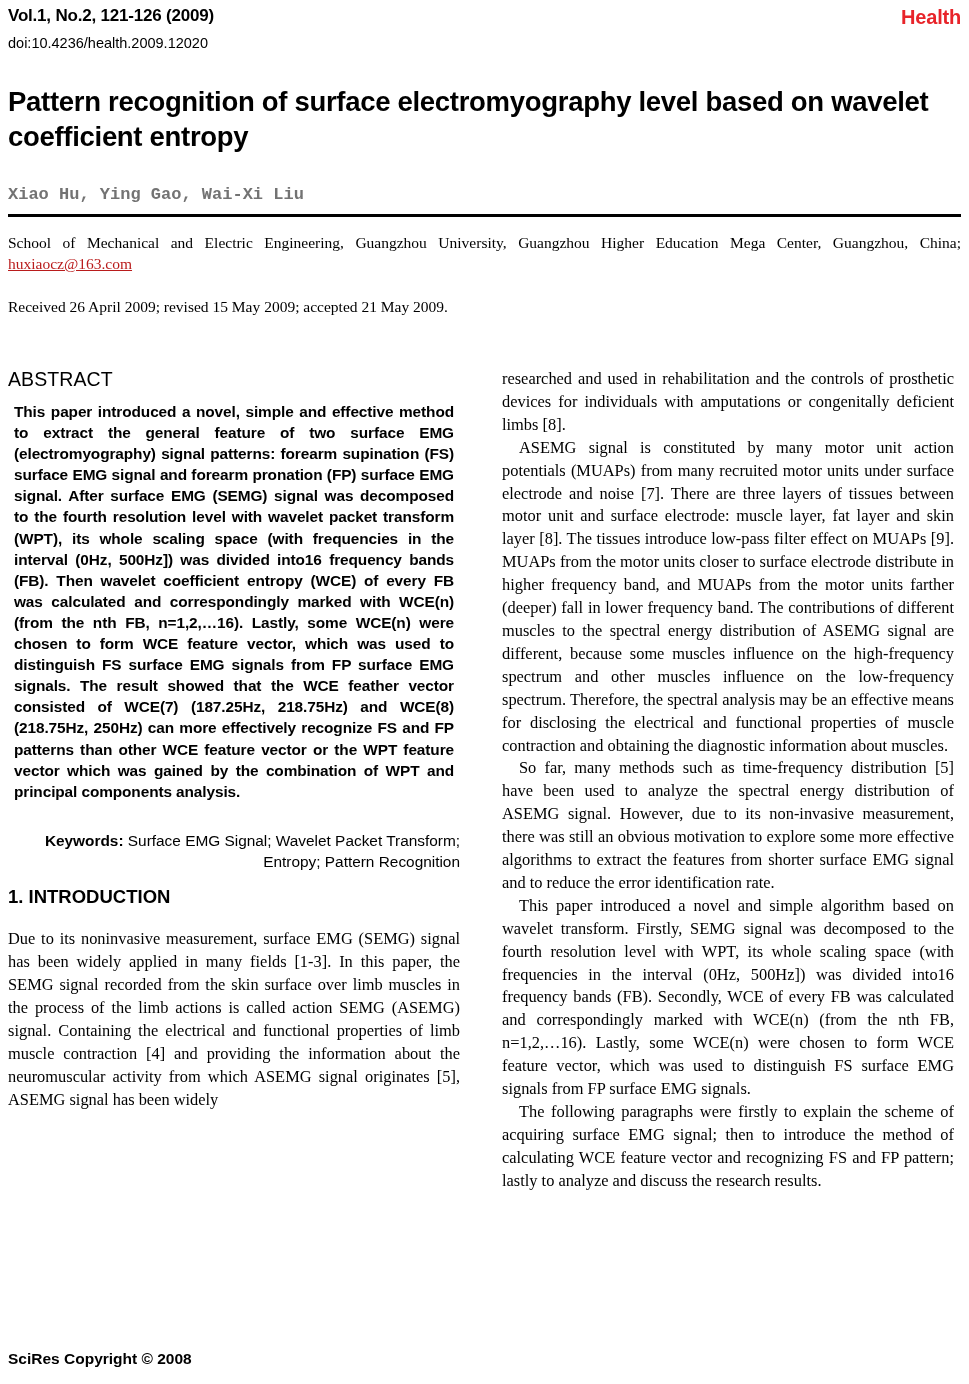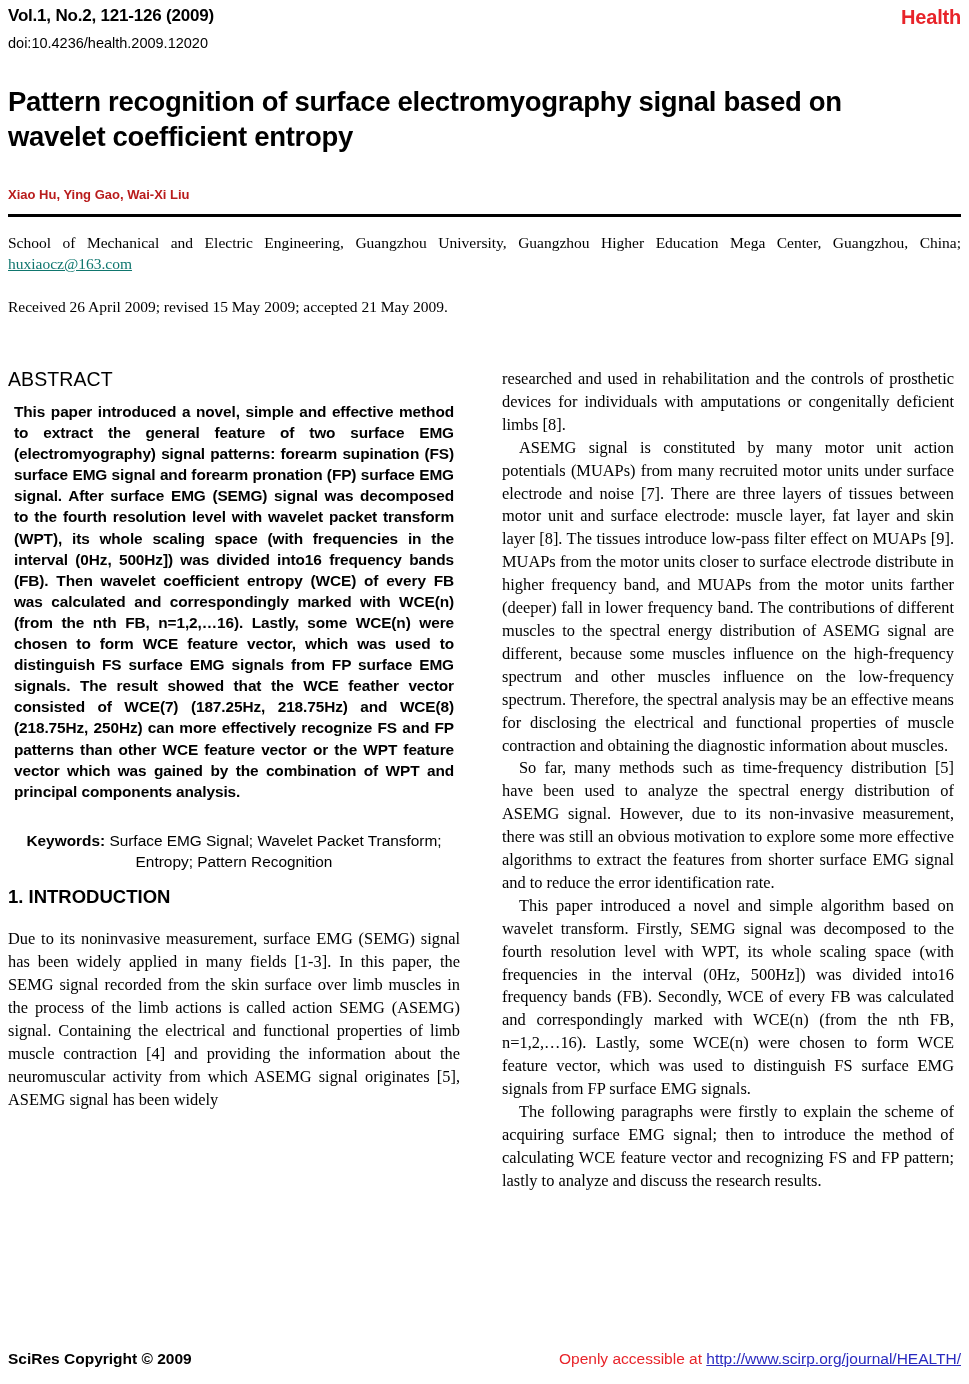--- a/index.html
+++ b/index.html
@@ -74,46 +74,46 @@
     font-size: 27.5px;
     line-height: 35px;
     letter-spacing: -0.3px;
     color: #000;
   }
   .authors {
     position: absolute;
     left: 8px;
     top: 184px;
     width: 930px;
-    font-family: Liberation Sans, sans-serif;
-    font-weight: bold;
-    font-size: 13px;
+    font-family: Liberation Mono, monospace;
+    font-weight: bold;
+    font-size: 17px;
     line-height: 21px;
-    color: #b91c1c;
+    color: #737373;
   }
   .rule-authors {
     position: absolute;
     left: 8px;
     top: 214px;
     width: 953px;
     height: 3px;
     background: #000;
   }
   .affil {
     position: absolute;
     left: 8px;
     top: 232px;
     width: 953px;
     font-family: "Liberation Serif", serif;
     font-size: 15.5px;
     line-height: 21px;
     text-align: justify;
   }
   a.mail, a.weblink {
-    color: #0f766e;
+    color: #b91c1c;
     text-decoration: underline;
   }
   .received {
     position: absolute;
     left: 8px;
     top: 296px;
     width: 953px;
     font-family: "Liberation Serif", serif;
     font-size: 15.5px;
     line-height: 21px;
@@ -150,21 +150,21 @@
     line-height: 21.1px;
     text-align: justify;
     margin: 6px;
     letter-spacing: -0.1px;
   }
   p.keywords {
     font-family: "Liberation Sans", sans-serif;
     font-size: 15.4px;
     line-height: 21.2px;
     margin: 28px 0 0 0;
-    text-align: center;
+    text-align: right;
   }
   p.keywords b { font-weight: bold; }
 
   p.body-text {
     font-family: "Liberation Serif", serif;
     font-size: 16.4px;
     line-height: 22.9px;
     text-align: justify;
     margin: 0;
     text-indent: 0;
@@ -211,21 +211,21 @@
 <div class="page">
 
   <div class="runhead">
     <div class="runhead-left">
       <div class="runhead-vol">Vol.1, No.2, 121-126 (2009)</div>
       <div class="runhead-doi">doi:10.4236/health.2009.12020</div>
     </div>
     <div class="runhead-journal">Health</div>
   </div>
 
-  <div class="title">Pattern recognition of surface electromyography signal based on wavelet coefficient entropy</div>
+  <div class="title">Pattern recognition of surface electromyography level based on wavelet coefficient entropy</div>
 
   <div class="authors">Xiao Hu, Ying Gao, Wai-Xi Liu</div>
 
   <div class="rule-authors"></div>
 
   <div class="affil">
     <span>School of Mechanical and Electric Engineering, Guangzhou University, Guangzhou Higher Education Mega Center, Guangzhou, China; </span><a class="mail" href="#">huxiaocz@163.com</a>
   </div>
 
   <div class="received">Received 26 April 2009; revised 15 May 2009; accepted 21 May 2009.</div>
@@ -252,19 +252,16 @@
     <p class="body-text indent">ASEMG signal is constituted by many motor unit action potentials (MUAPs) from many recruited motor units under surface electrode and noise [7]. There are three layers of tissues between motor unit and surface electrode: muscle layer, fat layer and skin layer [8]. The tissues introduce low-pass filter effect on MUAPs [9]. MUAPs from the motor units closer to surface electrode distribute in higher frequency band, and MUAPs from the motor units farther (deeper) fall in lower frequency band. The contributions of different muscles to the spectral energy distribution of ASEMG signal are different, because some muscles influence on the high-frequency spectrum and other muscles influence on the low-frequency spectrum. Therefore, the spectral analysis may be an effective means for disclosing the electrical and functional properties of muscle contraction and obtaining the diagnostic information about muscles.</p>
 
     <p class="body-text indent">So far, many methods such as time-frequency distribution [5] have been used to analyze the spectral energy distribution of ASEMG signal. However, due to its non-invasive measurement, there was still an obvious motivation to explore some more effective algorithms to extract the features from shorter surface EMG signal and to reduce the error identification rate.</p>
 
     <p class="body-text indent">This paper introduced a novel and simple algorithm based on wavelet transform. Firstly, SEMG signal was decomposed to the fourth resolution level with WPT, its whole scaling space (with frequencies in the interval (0Hz, 500Hz]) was divided into16 frequency bands (FB). Secondly, WCE of every FB was calculated and correspondingly marked with WCE(n) (from the nth FB, n=1,2,…16). Lastly, some WCE(n) were chosen to form WCE feature vector, which was used to distinguish FS surface EMG signals from FP surface EMG signals.</p>
 
     <p class="body-text indent">The following paragraphs were firstly to explain the scheme of acquiring surface EMG signal; then to introduce the method of calculating WCE feature vector and recognizing FS and FP pattern; lastly to analyze and discuss the research results.</p>
   </div>
 
   <div class="footer">
-    <div class="footer-left">SciRes Copyright © 2009</div>
-    <div class="footer-right">
-      <span>Openly accessible at </span><a class="weblink" href="#">http://www.scirp.org/journal/HEALTH/</a>
-    </div>
+    <div class="footer-left">SciRes Copyright © 2008</div>
   </div>
 
 </div>
 
 </body></html>

